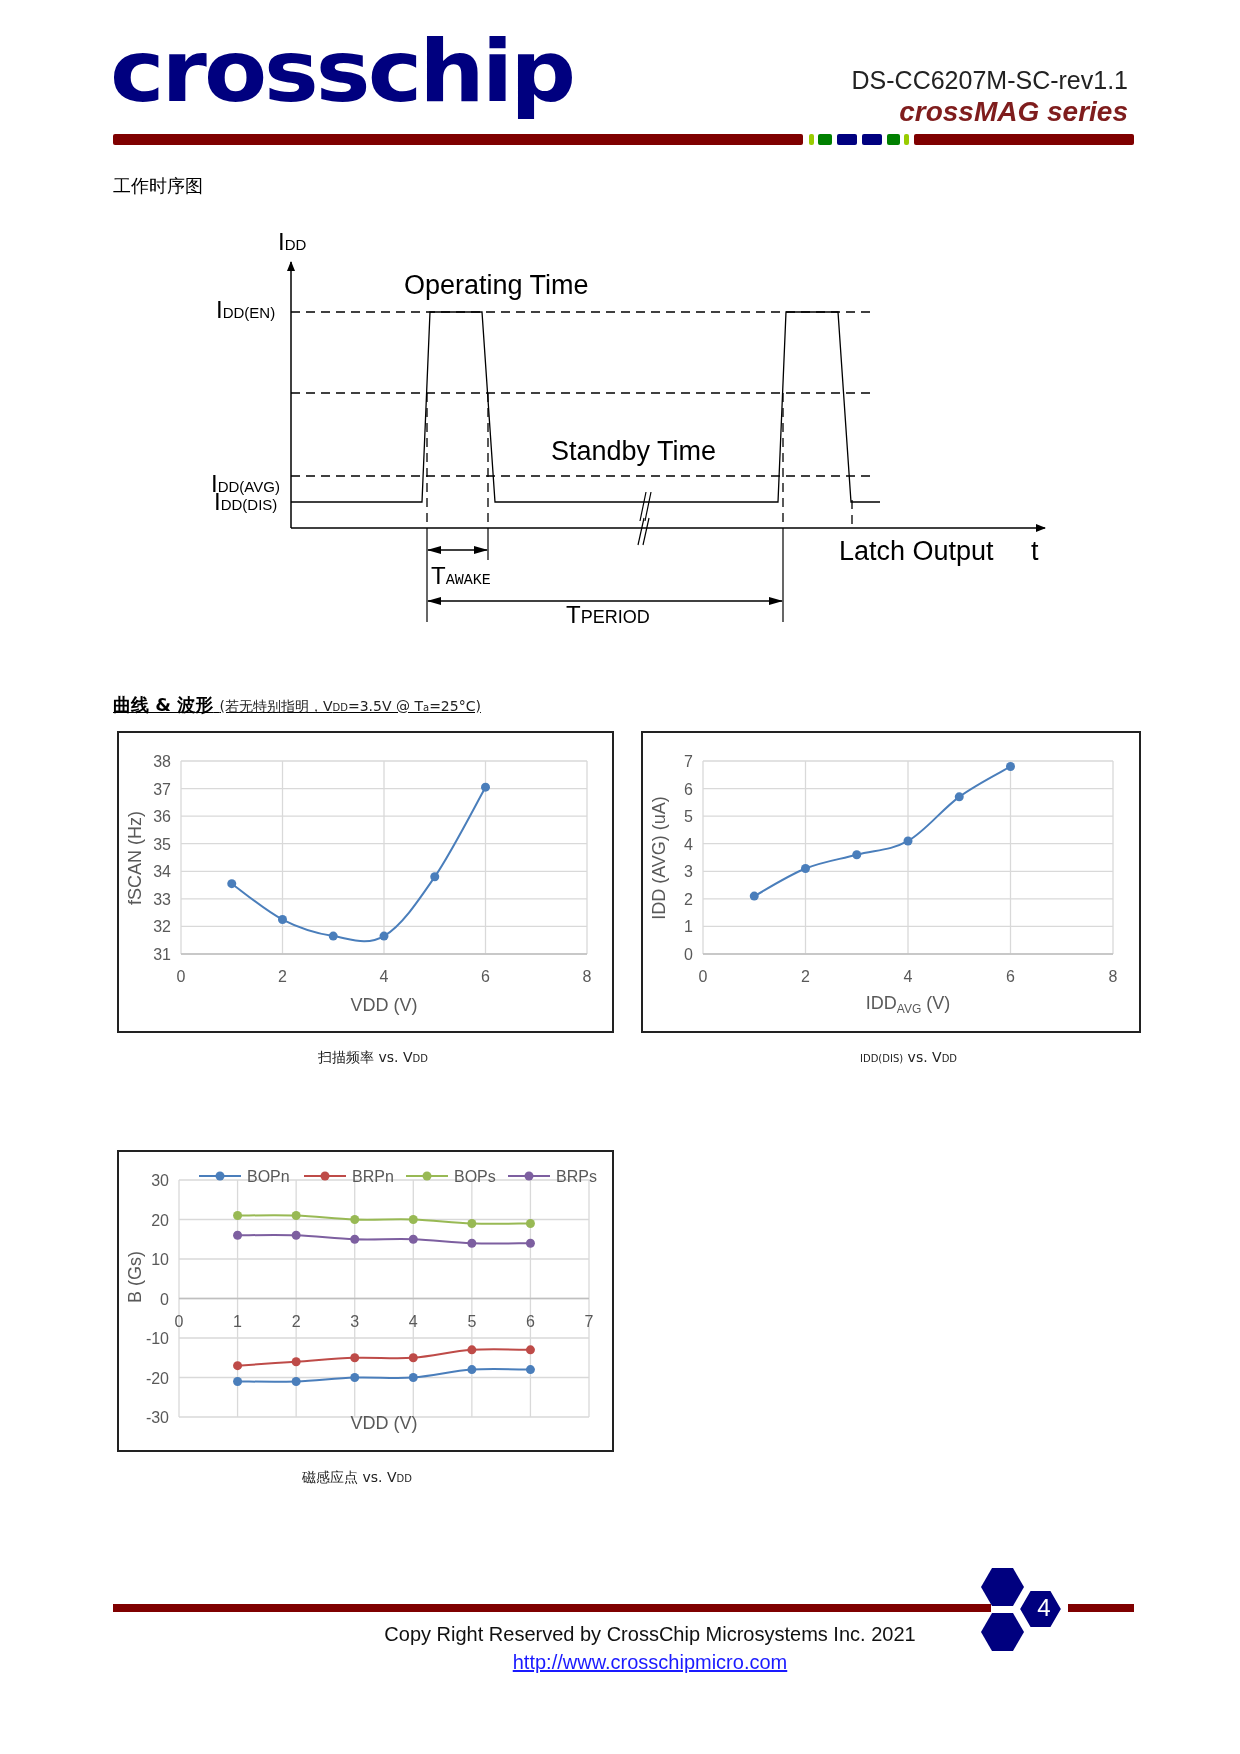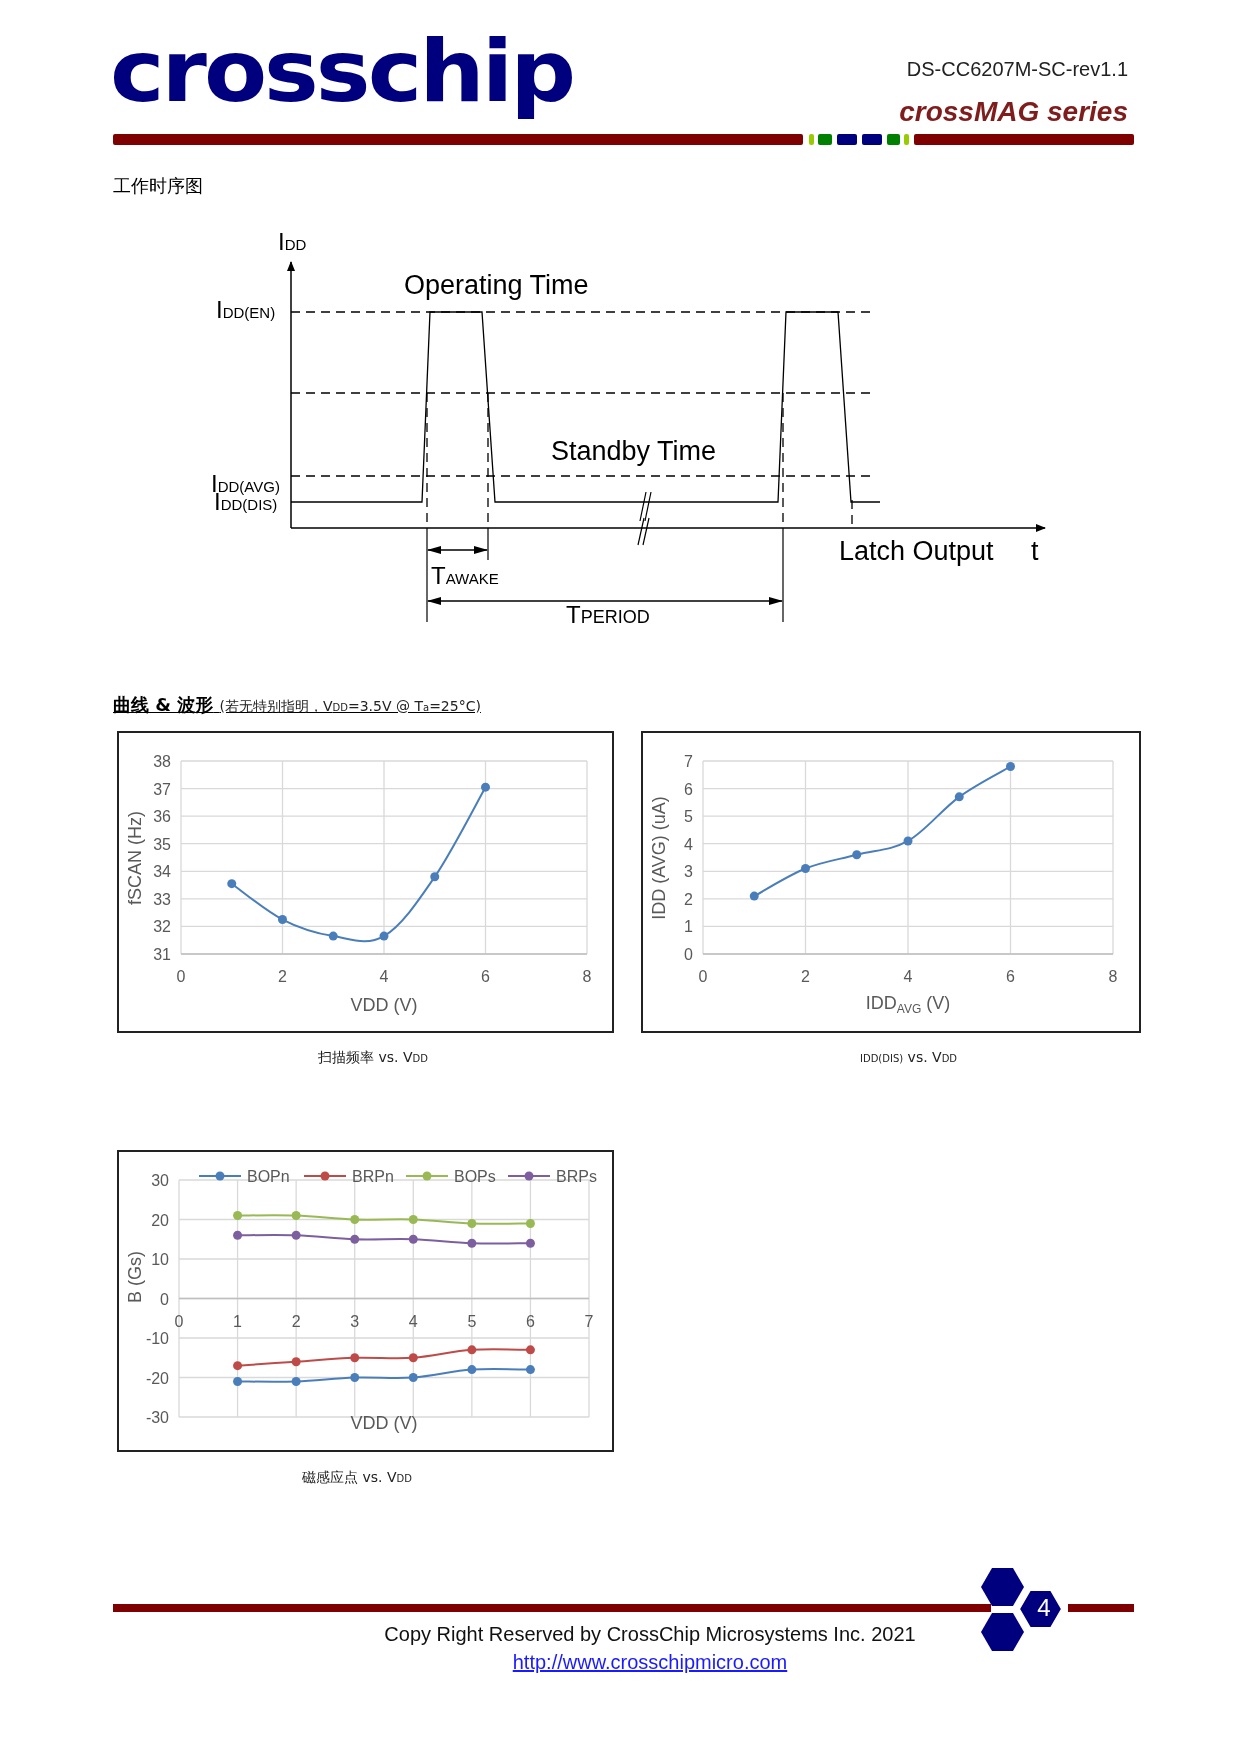--- a/index.html
+++ b/index.html
@@ -1,19 +1,19 @@
 <!DOCTYPE html>
 <html><head>
 <meta charset="utf-8">
 <style>
   html, body { margin:0; padding:0; background:#ffffff; }
   body { width:1240px; height:1754px; position:relative; overflow:hidden; font-family:"Liberation Sans", sans-serif; color:#000; }
   .abs { position:absolute; }
   .logo { left:110px; top:30px; font-family:"DejaVu Sans", sans-serif; font-size:92px; font-weight:bold; color:#00007f; letter-spacing:-3px; line-height:1; transform:scaleY(0.92); transform-origin:top left; }
-  .docid { right:112px; top:58px; font-size:20px; color:#222; }
+  .docid { right:112px; top:66px; font-size:25px; color:#222; }
   .series { right:112px; top:96px; font-size:28px; font-weight:bold; font-style:italic; color:#7f1d1d; font-family:"Liberation Sans", sans-serif; }
   .hdr-bar { top:134px; height:11px; background:#7f0000; border-radius:2px; }
   .sq { top:134px; height:11px; border-radius:2px; }
   .sec-title { left:113px; top:174px; font-size:18px; font-weight:normal; font-family:"DejaVu Sans", sans-serif; }
   .sec2 { left:113px; top:693px; font-size:18px; font-weight:bold; font-family:"DejaVu Sans", sans-serif; white-space:nowrap;text-decoration:underline; }
   .sec2 .note { font-weight:normal; font-size:14px; color:#222; font-family:"DejaVu Sans", sans-serif; }
   .chart-box { border:2px solid #222; background:#fff; }
   .caption { font-size:14px; color:#222; font-family:"DejaVu Sans", sans-serif; white-space:nowrap; }
   .caption sub { font-size:10px; vertical-align:baseline; }
   .ft-bar { top:1604px; height:8px; background:#7f0000; }
@@ -82,21 +82,21 @@
 </svg>
 
 <div class="abs" style="left:278px; top:228px; font-size:24px; white-space:nowrap;"><span>I</span><span style="font-size:15px;">DD</span></div>
 <div class="abs" style="left:216px; top:296px; font-size:24px; white-space:nowrap;"><span>I</span><span style="font-size:15px;">DD(EN)</span></div>
 <div class="abs" style="left:211px; top:470px; font-size:24px; white-space:nowrap;"><span>I</span><span style="font-size:15px;">DD(AVG)</span></div>
 <div class="abs" style="left:214px; top:488px; font-size:24px; white-space:nowrap;"><span>I</span><span style="font-size:15px;">DD(DIS)</span></div>
 <div class="abs" style="left:369px; top:270px; font-size:27px; white-space:nowrap;margin-left:35px;">Operating Time</div>
 <div class="abs" style="left:551px; top:436px; font-size:27px; white-space:nowrap;">Standby Time</div>
 <div class="abs" style="left:839px; top:536px; font-size:27px; white-space:nowrap;">Latch Output</div>
 <div class="abs" style="left:1031px; top:536px; font-size:27px;">t</div>
-<div class="abs" style="left:431px; top:562px; font-size:24px; white-space:nowrap;"><span>T</span><span style="font-size:15px;">AWAKE</span></div>
+<div class="abs" style="left:431px; top:562px; font-size:24px; white-space:nowrap;"><span>T</span><span style="font-size:15px;font-family:Liberation Mono, monospace;">AWAKE</span></div>
 <div class="abs" style="left:566px; top:601px; font-size:24px; white-space:nowrap;"><span>T</span><span style="font-size:18px;margin-top:18px;">PERIOD</span></div>
 
 <div class="abs sec2">
   <span>曲线 &amp; 波形</span>
   <span class="note">
     <span>(若无特别指明，</span><span>V</span><span style="font-size:10px;">DD</span><span>=3.5V @ T</span><span style="font-size:10px;">a</span><span>=25°C)</span>
   </span>
 </div>
 
 <div class="abs chart-box" style="left:117px; top:731px; width:493px; height:298px;">

